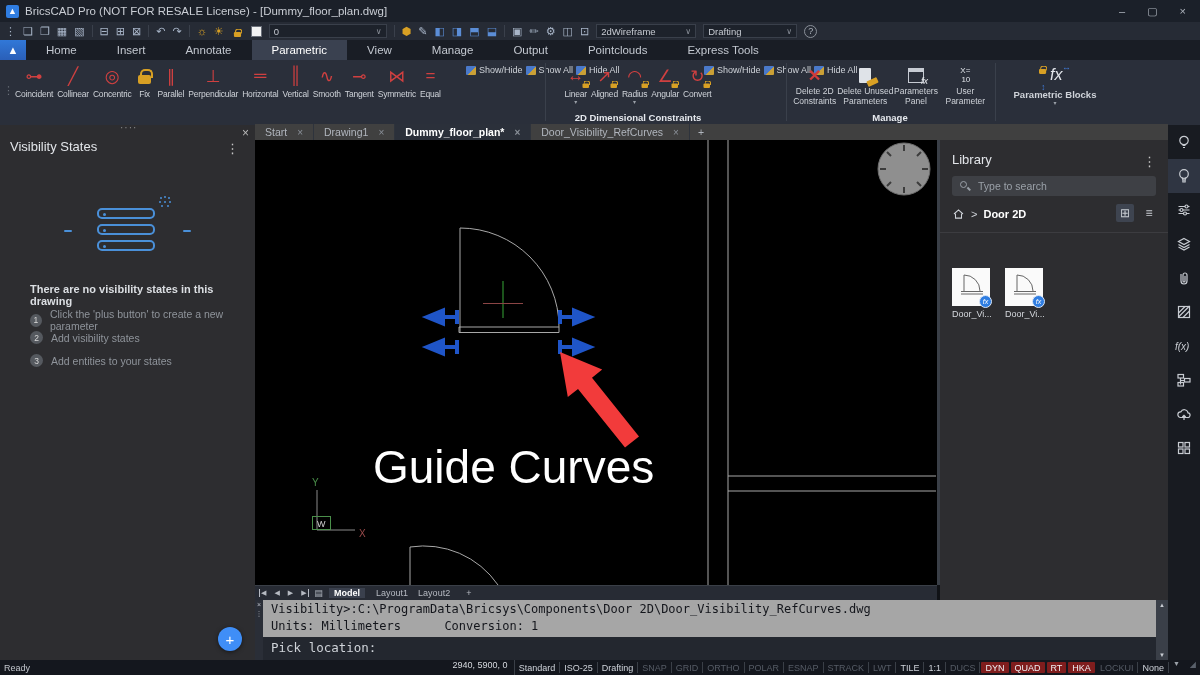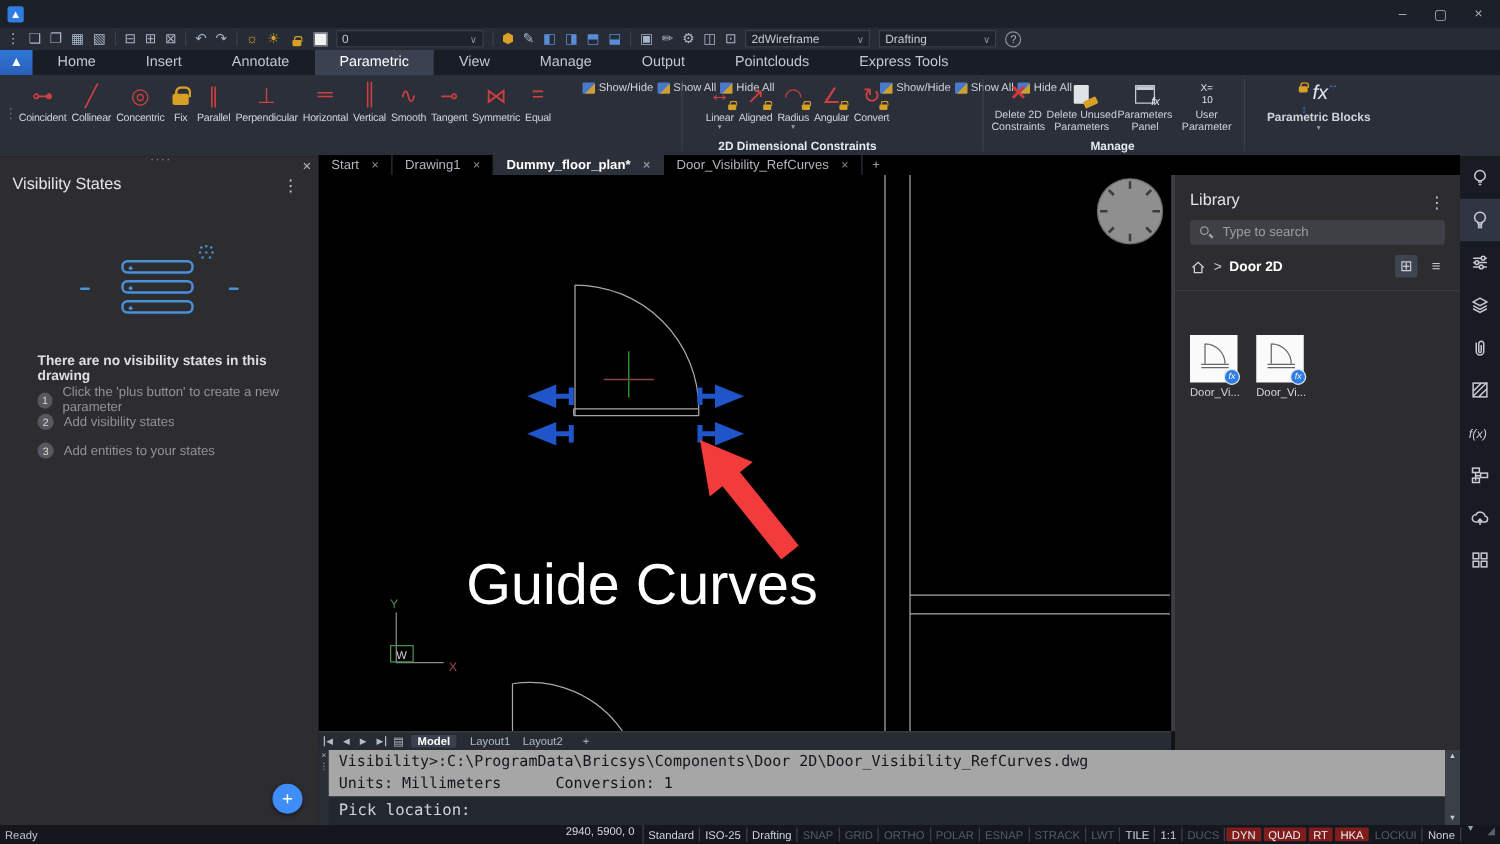--- a/index.html
+++ b/index.html
@@ -100,21 +100,21 @@
   .vs-step { position:absolute; left:30px; display:flex; align-items:center; gap:8px; }
   .vs-num { width:13px; height:13px; border-radius:50%; background:#55595f; color:#d8d8d8;
             font-size:8.5px; display:flex; align-items:center; justify-content:center; }
   .vs-txt { color:#8f949b; font-size:10.5px; }
   .plus-fab { position:absolute; border-radius:50%; background:#3f8ef7; color:#fff;
               display:flex; align-items:center; justify-content:center;
               box-shadow:0 1px 4px rgba(0,0,0,.5); }
   #lp-plus { left:218px; top:502px; width:24px; height:24px; font-size:15px; }
 
   
-  #doctabs { position:absolute; left:255px; top:124px; width:913px; height:16px; background:#000000;
+  #doctabs { position:absolute; left:255px; top:124px; width:913px; height:16px; background:#404040;
              display:flex; align-items:stretch; font-size:10.5px; }
   .dtab { display:flex; align-items:center; gap:10px; padding:0 10px; color:#b0b5bd;
           border-right:1px solid #2e333c; }
   .dtab .x { color:#8a9099; font-size:10px; }
   .dtab.active { background:#2b303a; color:#fff; font-weight:bold; }
   #dtab-add { display:flex; align-items:center; padding:0 8px; color:#b0b5bd; }
 
   
   #canvas { position:absolute; left:255px; top:140px; width:682px; height:445px; background:#000; overflow:hidden; }
   #guide-text { position:absolute; left:118px; top:300px; color:#ffffff; font-size:46px; white-space:nowrap; }
@@ -190,20 +190,21 @@
   #status-caret { color:#9aa0a8; font-size:7px; padding:0 4px; }
   #status-grip { color:#59606b; font-size:8px; padding-left:6px; }
 </style>
 </head>
 <body>
 
 <div id="app">
 
   <div id="titlebar">
     <div class="app-logo">▲</div>
+    <span id="title-text">BricsCAD Pro (NOT FOR RESALE License) - [Dummy_floor_plan.dwg]</span>
     <div id="win-controls">
       <span>–</span>
       <span>▢</span>
       <span>×</span>
     </div>
   </div>
 
   <div id="qtoolbar">
     <span class="tbi">⋮</span>
     <span class="tbi">❏</span>

